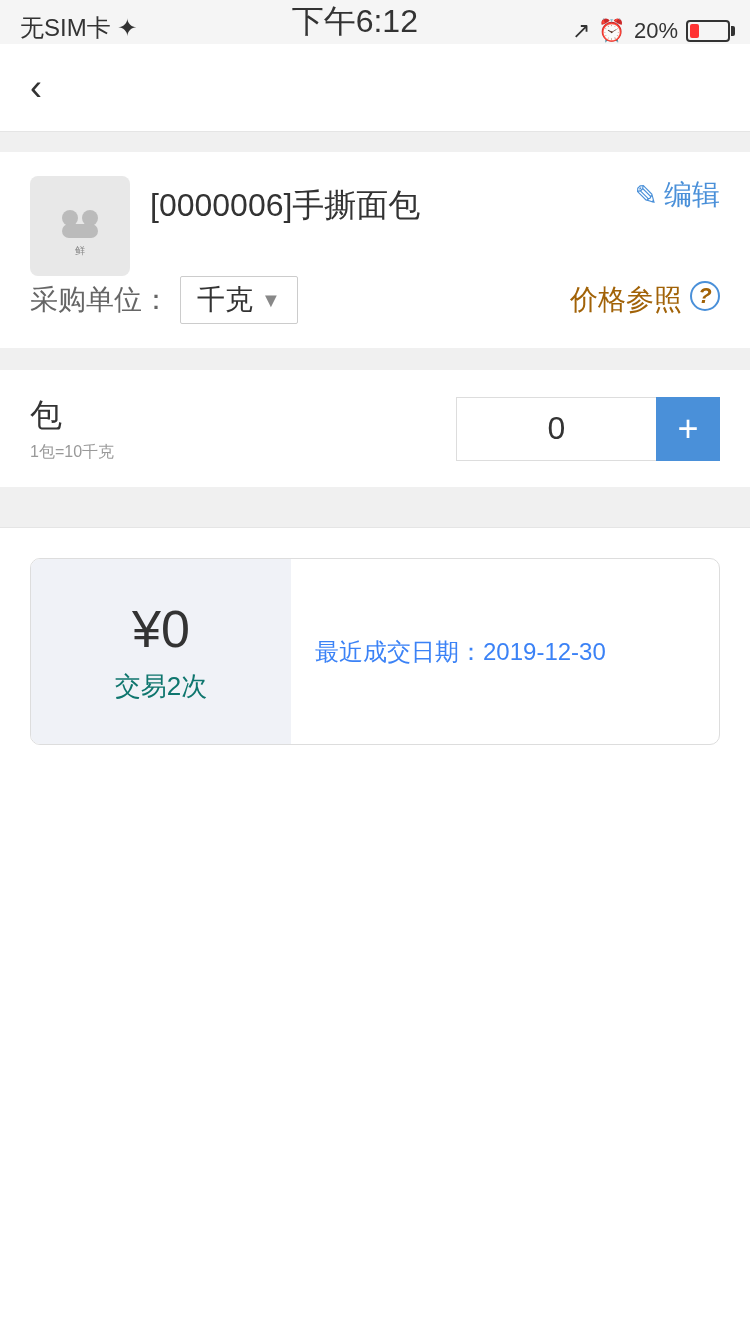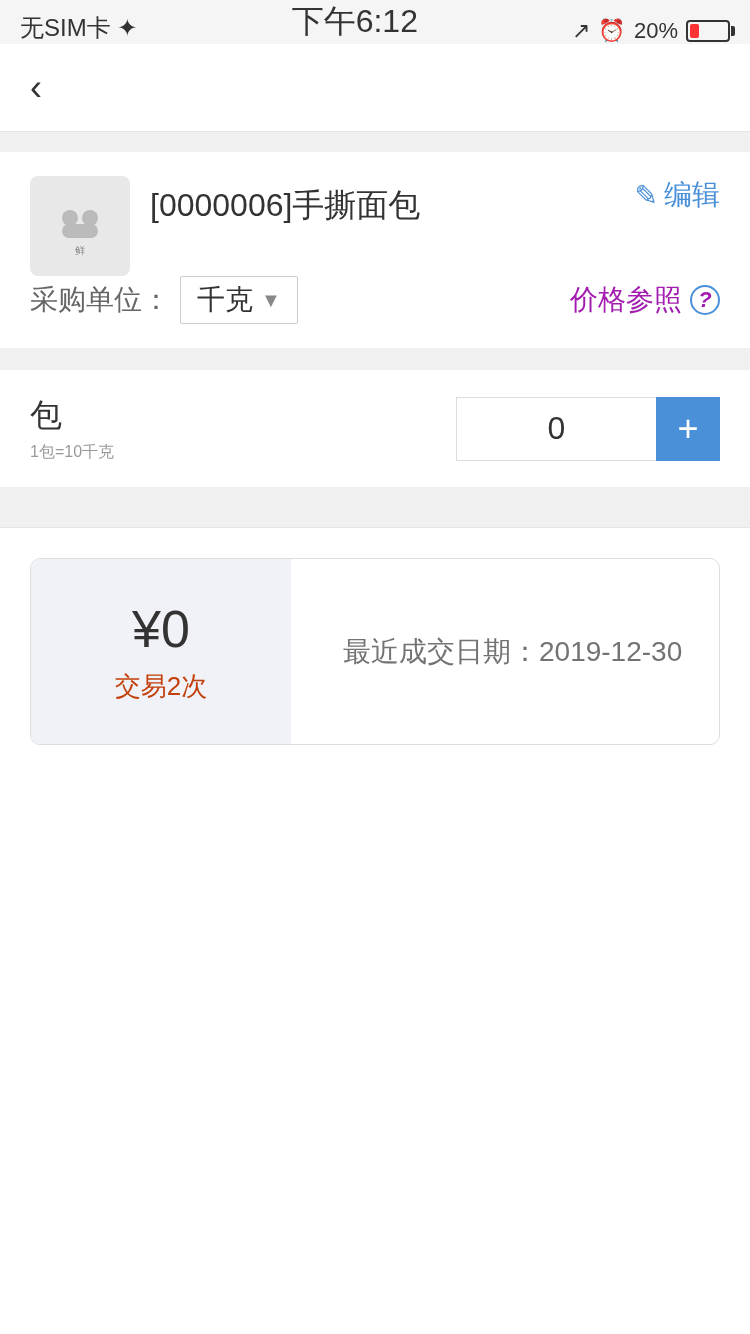--- a/index.html
+++ b/index.html
@@ -156,24 +156,24 @@
       display: flex;
       align-items: center;
       gap: 8px;
       cursor: pointer;
     }
     .unit-select .arrow {
       color: #888;
       font-size: 20px;
     }
     .price-ref {
-      color: #a21caf;
+      color: #a16207;
       font-size: 28px;
       display: flex;
-      align-items: center;
+      align-items: flex-start;
       gap: 8px;
       cursor: pointer;
     }
     .price-ref-circle {
       width: 30px;
       height: 30px;
       border: 2px solid #4a90d9;
       border-radius: 50%;
       display: flex;
       align-items: center;
@@ -305,35 +305,34 @@
       justify-content: center;
       padding: 40px 20px;
     }
     .history-price {
       font-size: 52px;
       color: #333;
       font-weight: 500;
     }
     .history-trades {
       font-size: 26px;
-      color: #c2410c;
+      color: #0f766e;
       margin-top: 10px;
     }
     .history-card-right {
       flex: 1;
       padding: 30px 24px;
       display: flex;
       flex-direction: column;
       justify-content: center;
       gap: 14px;
     }
     .history-detail-row {
-      font-size: 28px;
-      color: #737373;
-      margin-left: 28px;
+      font-size: 24px;
+      color: #3b82f6;
     }
 
     
     .divider {
       height: 20px;
       background: #f0f0f0;
     }
 
     
     .bottom-space {

